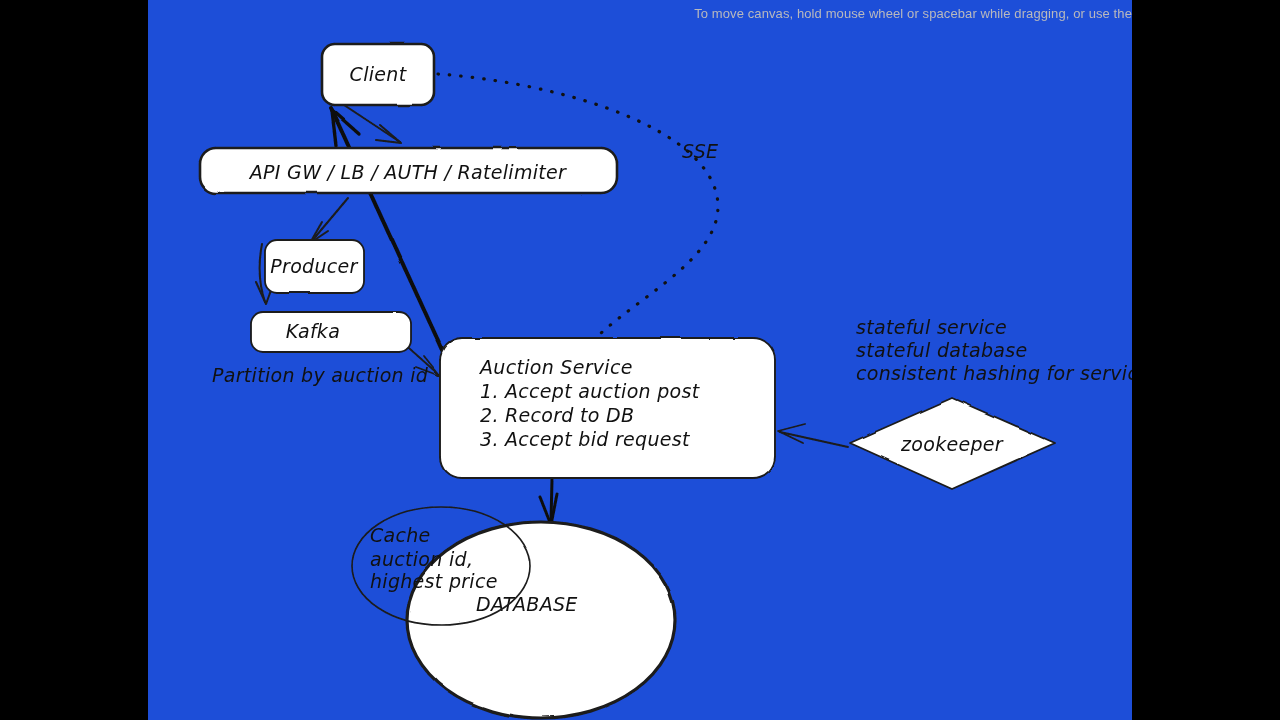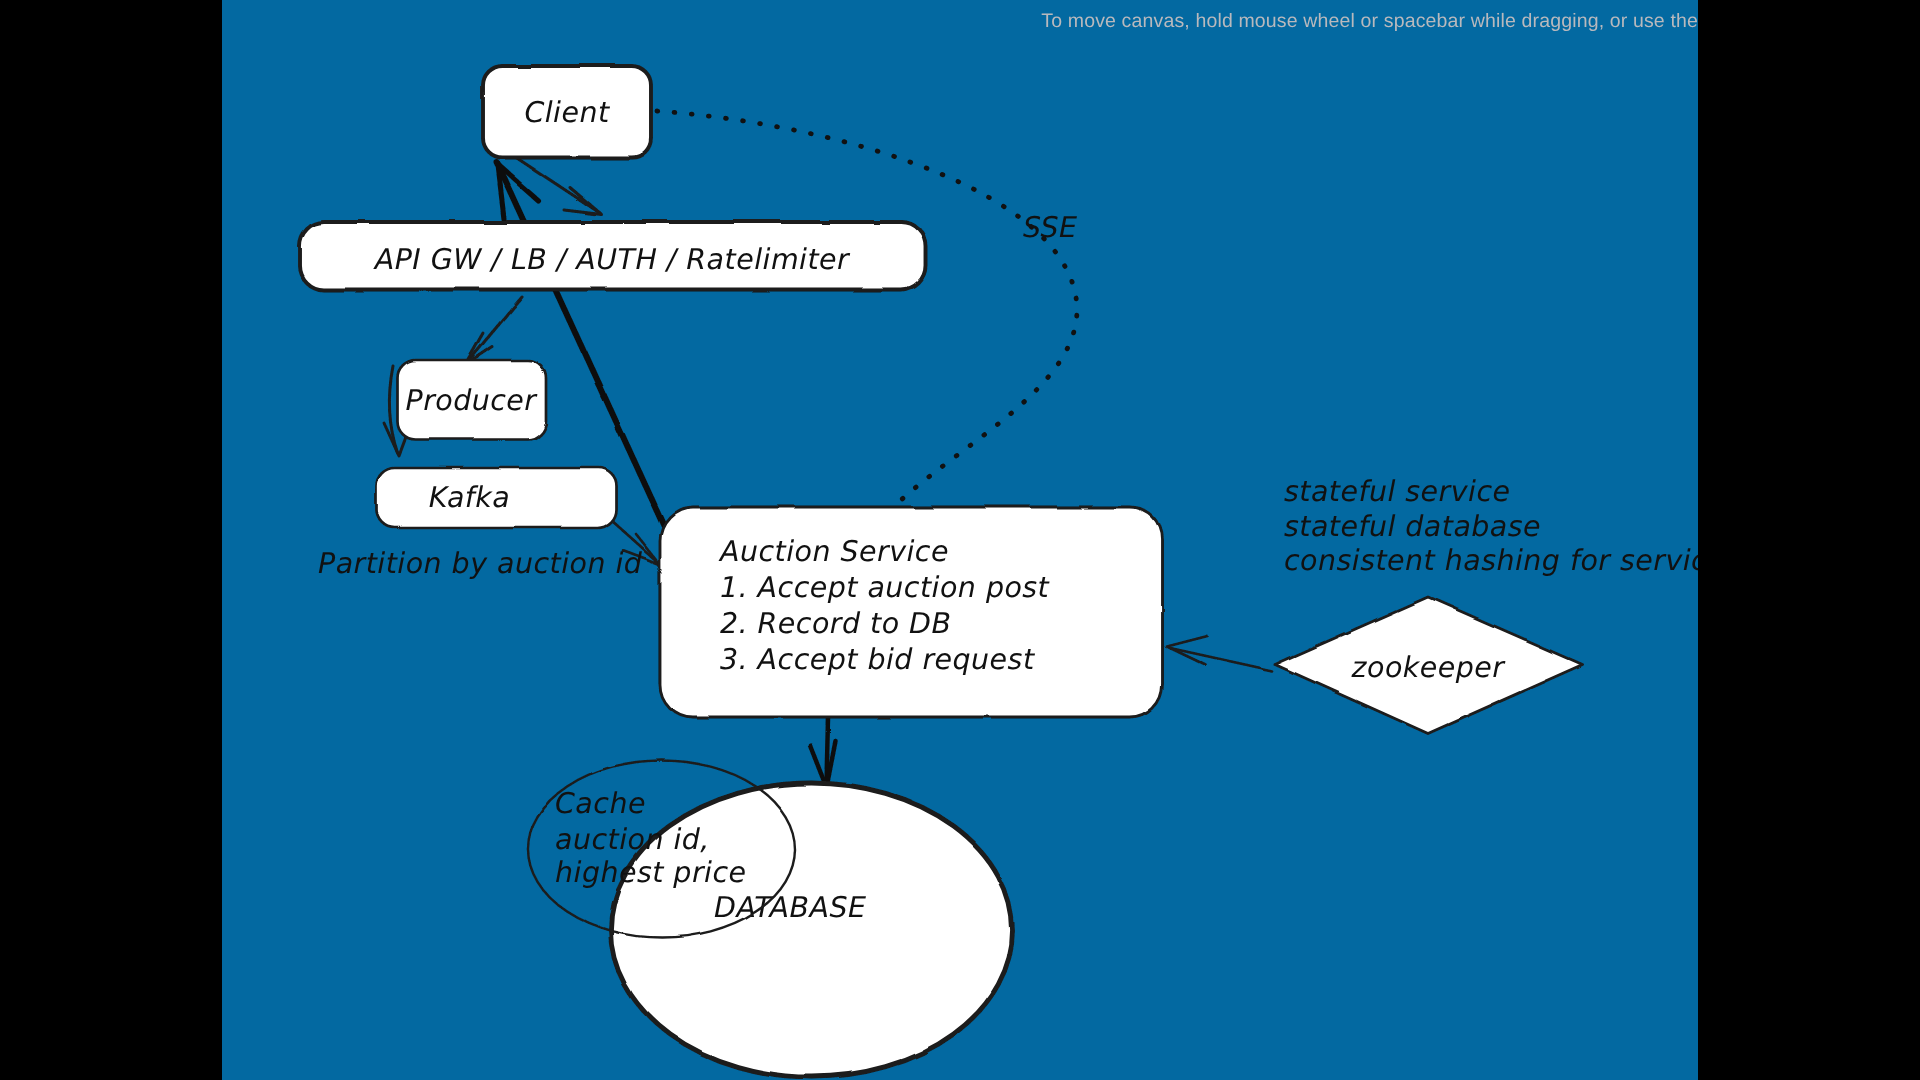--- a/index.html
+++ b/index.html
@@ -17,21 +17,21 @@
     height: 720px;
     background: #000000;
     font-family: "Liberation Sans", sans-serif;
   }
   #canvas-area {
     position: absolute;
     left: 148px;
     top: 0px;
     width: 984px;
     height: 720px;
-    background: #0369a1;
+    background: #1d4ed8;
     overflow: hidden;
   }
   #hint-bar {
     position: absolute;
     left: 0px;
     top: 0px;
     width: 984px;
     height: 30px;
     pointer-events: none;
   }

